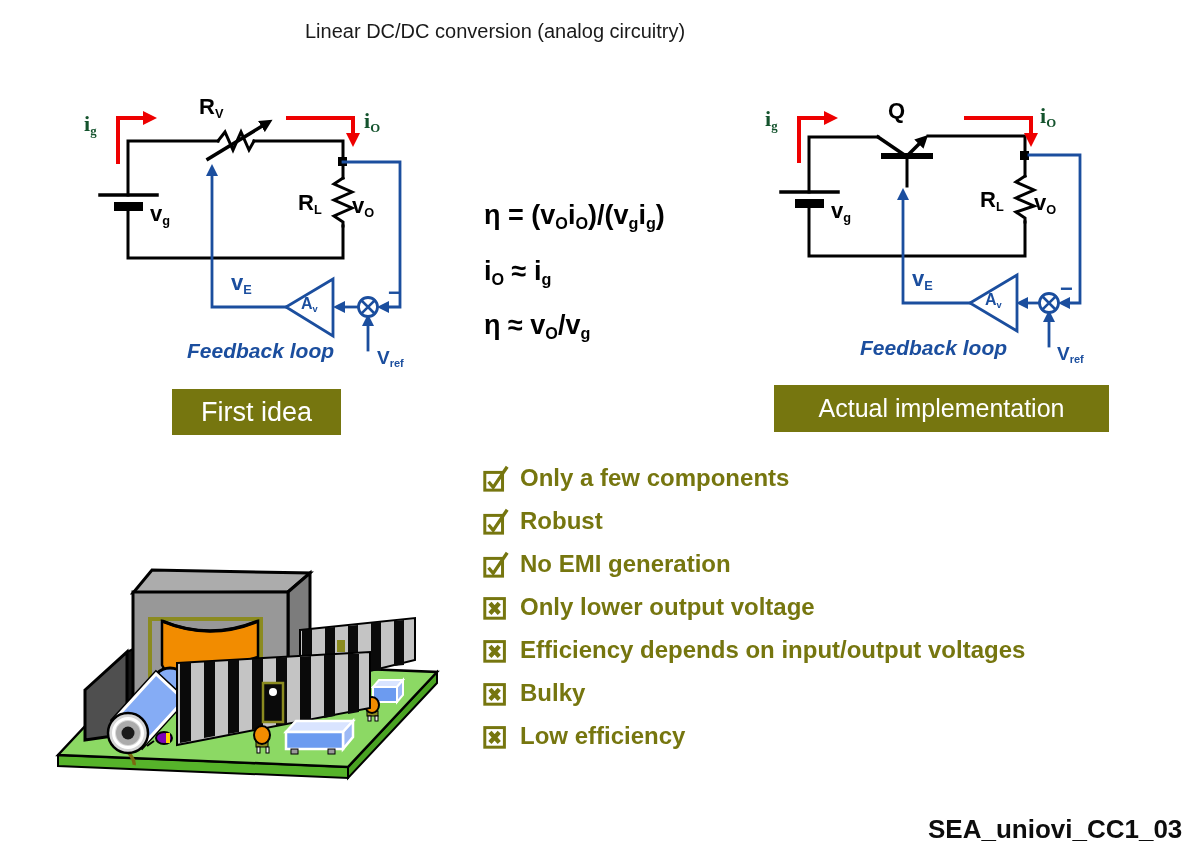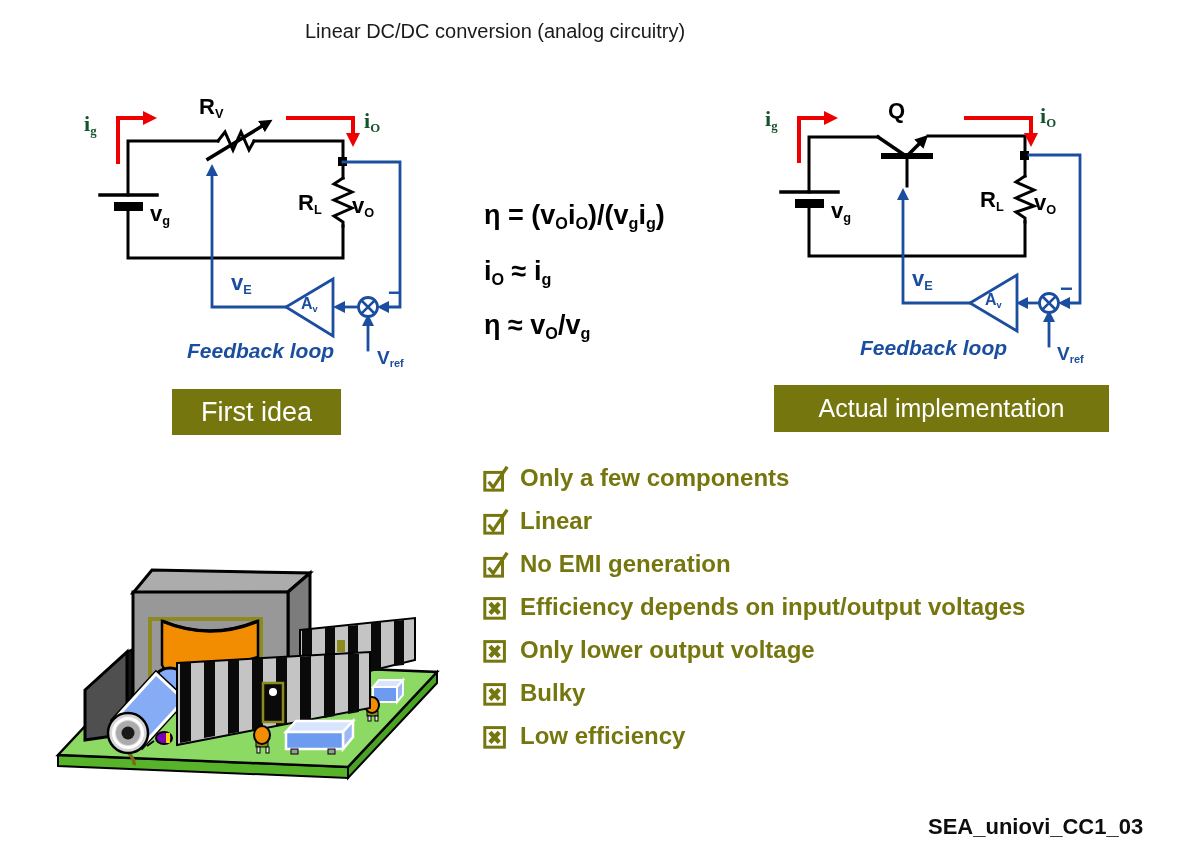--- a/index.html
+++ b/index.html
@@ -23,21 +23,21 @@
   .eq{position:absolute;left:484px;font-size:27px;font-weight:700;color:#000;white-space:nowrap;line-height:1;margin-top:32px;}
   .eq .sub{font-size:0.6em;position:relative;top:0.3em;}
   #eq1{top:170px;} #eq2{top:226px;} #eq3{top:280px;}
   .checklist{position:absolute;left:482px;top:464px;}
   .check-row{display:flex;align-items:flex-start;gap:10px;height:30px;margin-bottom:13px;}
   .cbox{width:28px;height:28px;flex:0 0 28px;}
   .cbox rect{fill:#fff;stroke:#76760f;}
   .cbox path{fill:none;stroke:#76760f;}
   .check-label{font-size:24px;font-weight:700;color:#76760f;white-space:nowrap;}
   .psu{position:absolute;left:50px;top:545px;}
-  .footer{position:absolute;left:928px;top:814px;font-size:22px;font-weight:700;color:#0d0d0d;white-space:nowrap;}
+  .footer{position:absolute;left:928px;top:814px;font-size:26px;font-weight:700;color:#0d0d0d;white-space:nowrap;}
 </style>
 </head>
 <body>
 
 <div class="slide">
 
   <div class="title">Linear DC/DC conversion (analog circuitry)</div>
 
   <svg class="art" width="1200" height="849" viewBox="0 0 1200 849">
     <defs>
@@ -165,48 +165,48 @@
 
       <span class="check-label">Only a few components</span>
     </div>
 
     <div class="check-row">
       <svg class="cbox" viewBox="0 0 30 30">
         <rect x="3" y="9" width="19" height="19" stroke-width="3.2"></rect>
         <path d="M7,19 L12,25 L27,3" stroke-width="3.6"></path>
       </svg>
 
-      <span class="check-label">Linear</span>
+      <span class="check-label">Robust</span>
     </div>
 
     <div class="check-row">
       <svg class="cbox" viewBox="0 0 30 30">
         <rect x="3" y="9" width="19" height="19" stroke-width="3.2"></rect>
         <path d="M7,19 L12,25 L27,3" stroke-width="3.6"></path>
       </svg>
 
       <span class="check-label">No EMI generation</span>
     </div>
 
     <div class="check-row">
 
       <svg class="cbox" viewBox="0 0 30 30">
         <rect x="3" y="6" width="21" height="21" stroke-width="3.2"></rect>
         <path d="M8.5,11 L18.5,22 M18.5,11 L8.5,22" stroke-width="4.6"></path>
       </svg>
-      <span class="check-label">Efficiency depends on input/output voltages</span>
+      <span class="check-label">Only lower output voltage</span>
     </div>
 
     <div class="check-row">
 
       <svg class="cbox" viewBox="0 0 30 30">
         <rect x="3" y="6" width="21" height="21" stroke-width="3.2"></rect>
         <path d="M8.5,11 L18.5,22 M18.5,11 L8.5,22" stroke-width="4.6"></path>
       </svg>
-      <span class="check-label">Only lower output voltage</span>
+      <span class="check-label">Efficiency depends on input/output voltages</span>
     </div>
 
     <div class="check-row">
 
       <svg class="cbox" viewBox="0 0 30 30">
         <rect x="3" y="6" width="21" height="21" stroke-width="3.2"></rect>
         <path d="M8.5,11 L18.5,22 M18.5,11 L8.5,22" stroke-width="4.6"></path>
       </svg>
       <span class="check-label">Bulky</span>
     </div>

